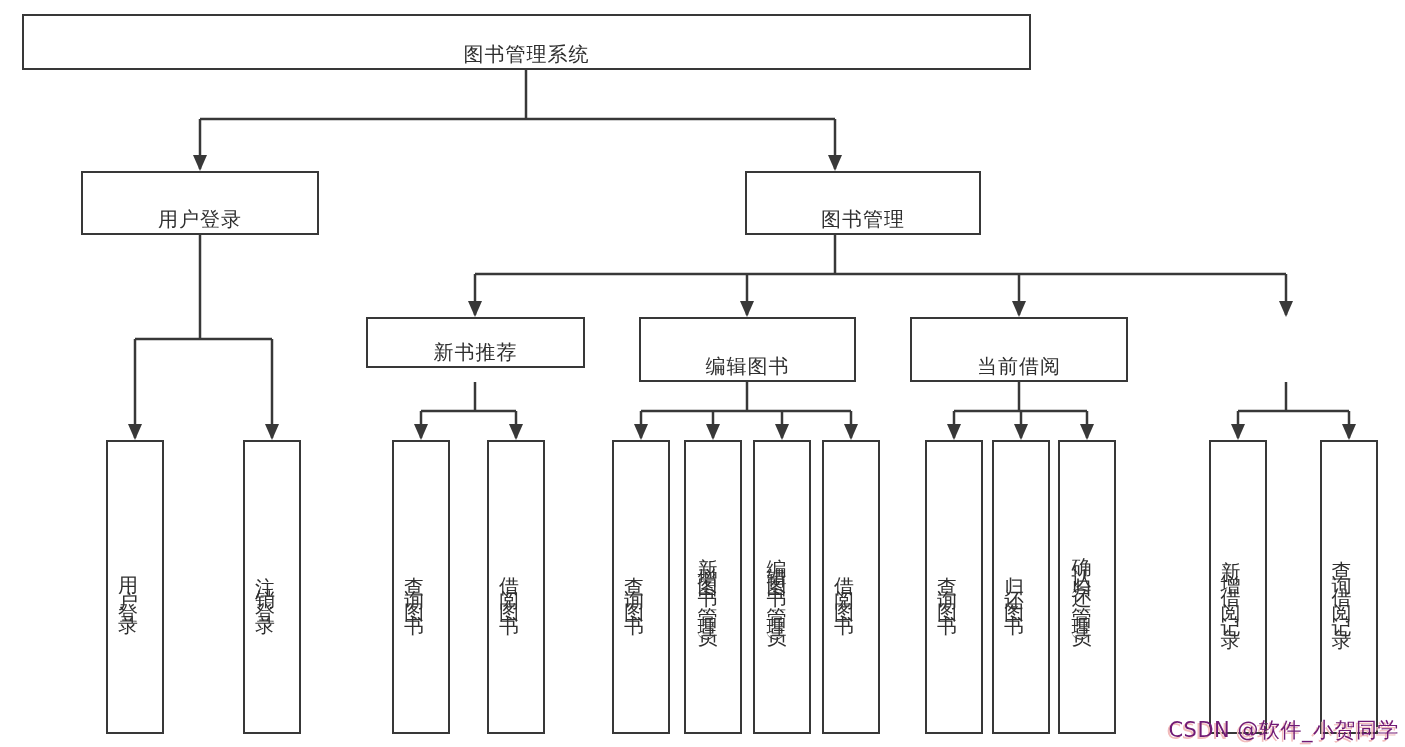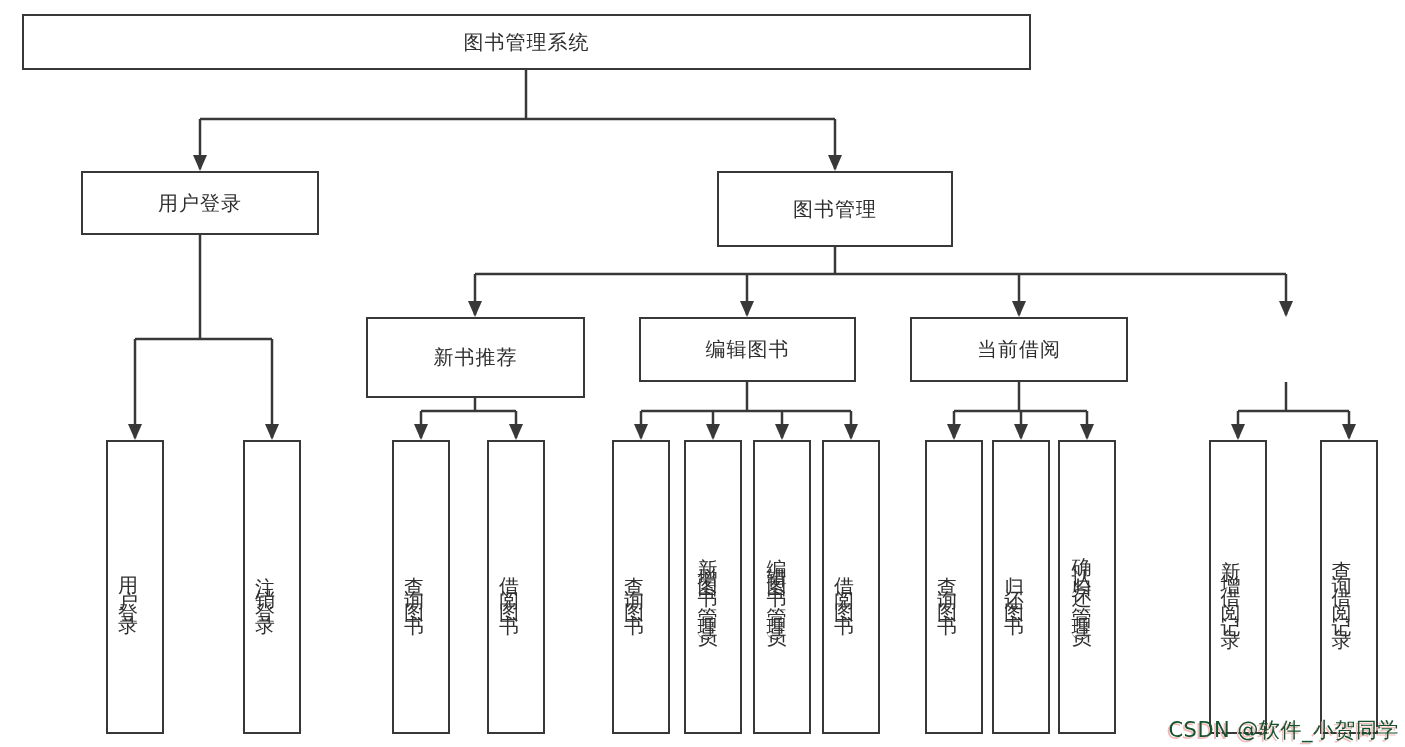--- a/index.html
+++ b/index.html
@@ -16,21 +16,21 @@
     position: absolute;
     left: 0; top: 0;
     width: 1405px; height: 747px;
   }
   .node {
     position: absolute;
     background: #ffffff;
     border: 2.5px solid #383838;
     box-sizing: border-box;
     display: flex;
-    align-items: center;
+    align-items: flex-end;
     justify-content: center;
     font-size: 20px;
     letter-spacing: 1px;
     white-space: nowrap;
   }
   .leaf {
     position: absolute;
     top: 440px;
     width: 58px;
     height: 294px;
@@ -49,21 +49,21 @@
     white-space: nowrap;
   }
   .ls4 { letter-spacing: 13px; margin-block-end: -13px; }
   .ls6 { letter-spacing: 14px; margin-block-end: -14px; }
   .ls9 { letter-spacing: 10px; margin-block-end: -10px; }
   .watermark {
     position: absolute;
     right: 6px;
     bottom: 3px;
     font-size: 21px;
-    color: #14532d;
+    color: #701a75;
     letter-spacing: 0.5px;
     text-shadow: -2px 2px 0 #f2bcbc;
     white-space: nowrap;
   }
 </style>
 </head>
 <body>
 
 <div class="canvas">
 
@@ -117,25 +117,25 @@
     </g>
   </svg>
 
   <div class="node" style="left:22px; top:14px; width:1009px; height:56px;">
     <span>图书管理系统</span>
   </div>
 
   <div class="node" style="left:81px; top:171px; width:238px; height:64px;">
     <span>用户登录</span>
   </div>
-  <div class="node" style="left:717px; top:171px; width:236px; height:76px;">
+  <div class="node" style="left:745px; top:171px; width:236px; height:64px;">
     <span>图书管理</span>
   </div>
 
-  <div class="node" style="left:366px; top:317px; width:219px; height:81px;">
+  <div class="node" style="left:366px; top:317px; width:219px; height:51px;">
     <span>新书推荐</span>
   </div>
   <div class="node" style="left:639px; top:317px; width:217px; height:65px;">
     <span>编辑图书</span>
   </div>
   <div class="node" style="left:910px; top:317px; width:218px; height:65px;">
     <span>当前借阅</span>
   </div>
 
   <div class="leaf" style="left:106px;">

